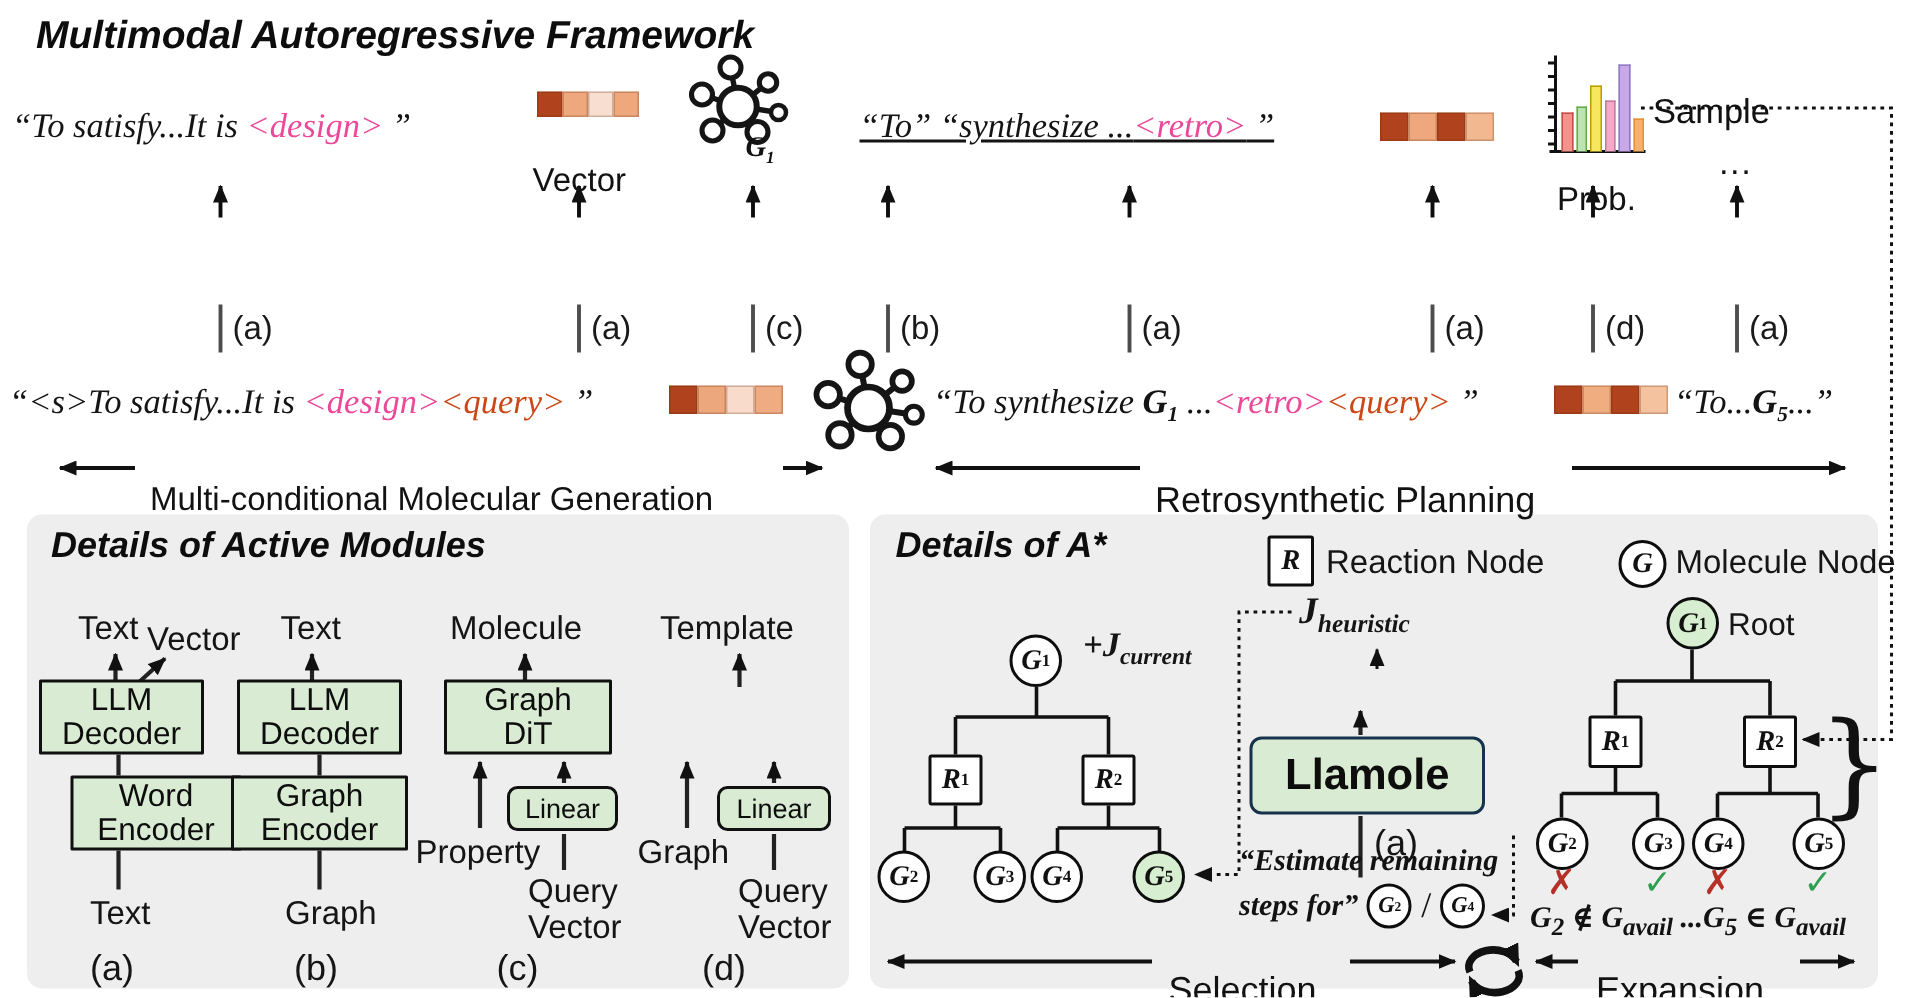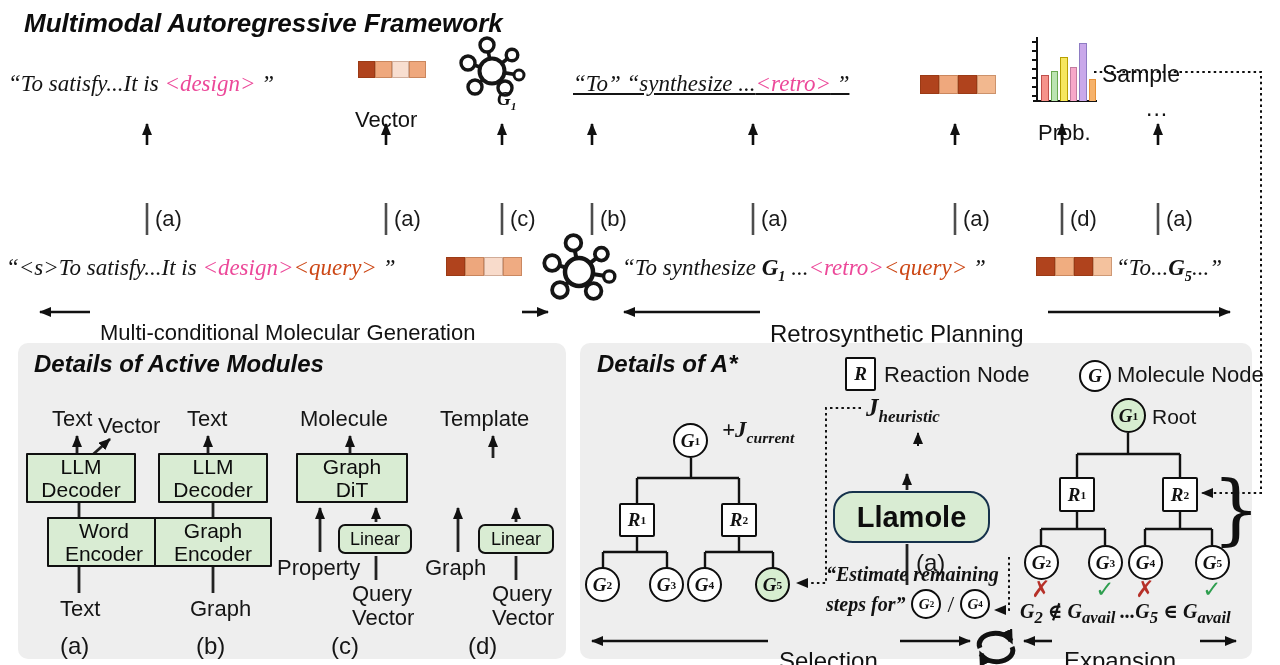--- a/index.html
+++ b/index.html
@@ -330,21 +330,21 @@
   </div>
   <div class="lbl" style="left:1117px;top:362px;">Molecule Node</div>
 
   <div class="mathlab" style="left:722px;top:417px;font-size:23px;">
     <span>+J</span><sub>current</sub>
   </div>
   <div class="mathlab" style="left:866px;top:394px;font-size:25px;">
     <span>J</span><sub>heuristic</sub>
   </div>
 
-  <div class="gbox" style="left:833px;top:491px;width:157px;height:52px;border-width:2.6px;border-color:#16324c;border-radius:20px;font-size:29px;font-weight:bold;">
+  <div class="gbox" style="left:833px;top:491px;width:157px;height:52px;border-width:2.6px;border-color:#16324c;border-radius:8px;font-size:29px;font-weight:bold;">
     <span>Llamole</span>
   </div>
   <div class="tag" style="left:916px;top:549px;">(a)</div>
 
   <div class="abs serif it b" style="left:826px;top:563px;font-size:20px;z-index:2;white-space:nowrap;">“Estimate remaining</div>
   <div class="abs" style="left:826px;top:589px;z-index:2;display:flex;align-items:center;gap:6px;">
     <span class="serif it b" style="font-size:20px;">steps for”</span>
     <span class="node circ" style="position:static;width:30px;height:30px;border-width:2px;font-size:15px;">
         <span>G</span>
         <sub>2</sub>

